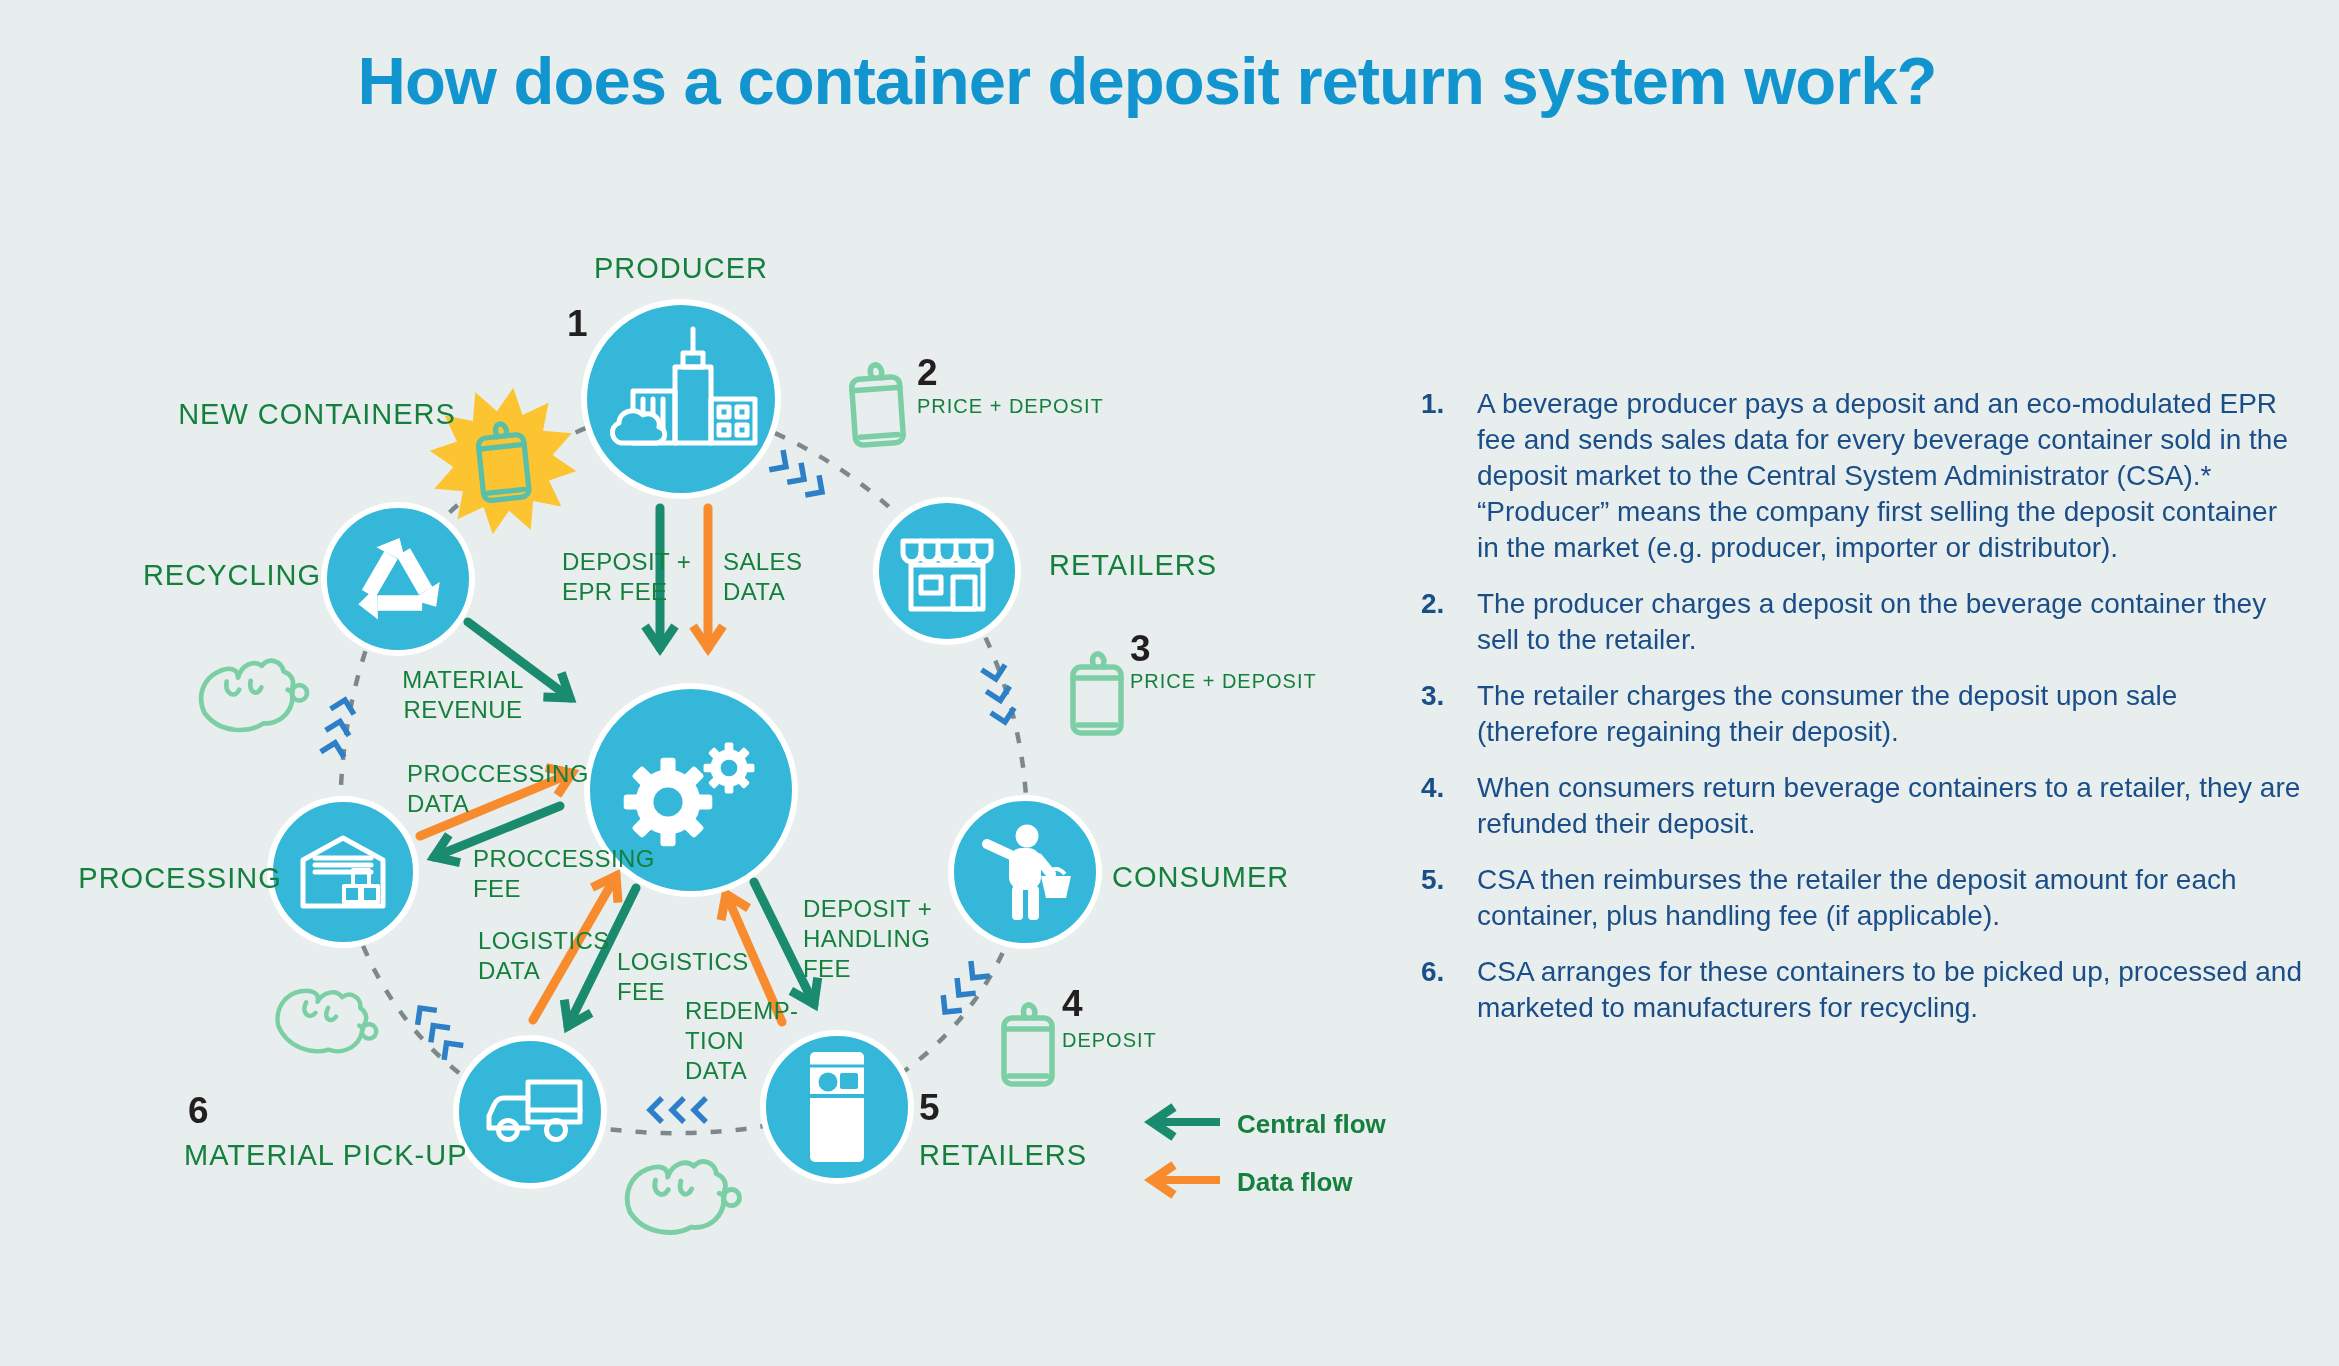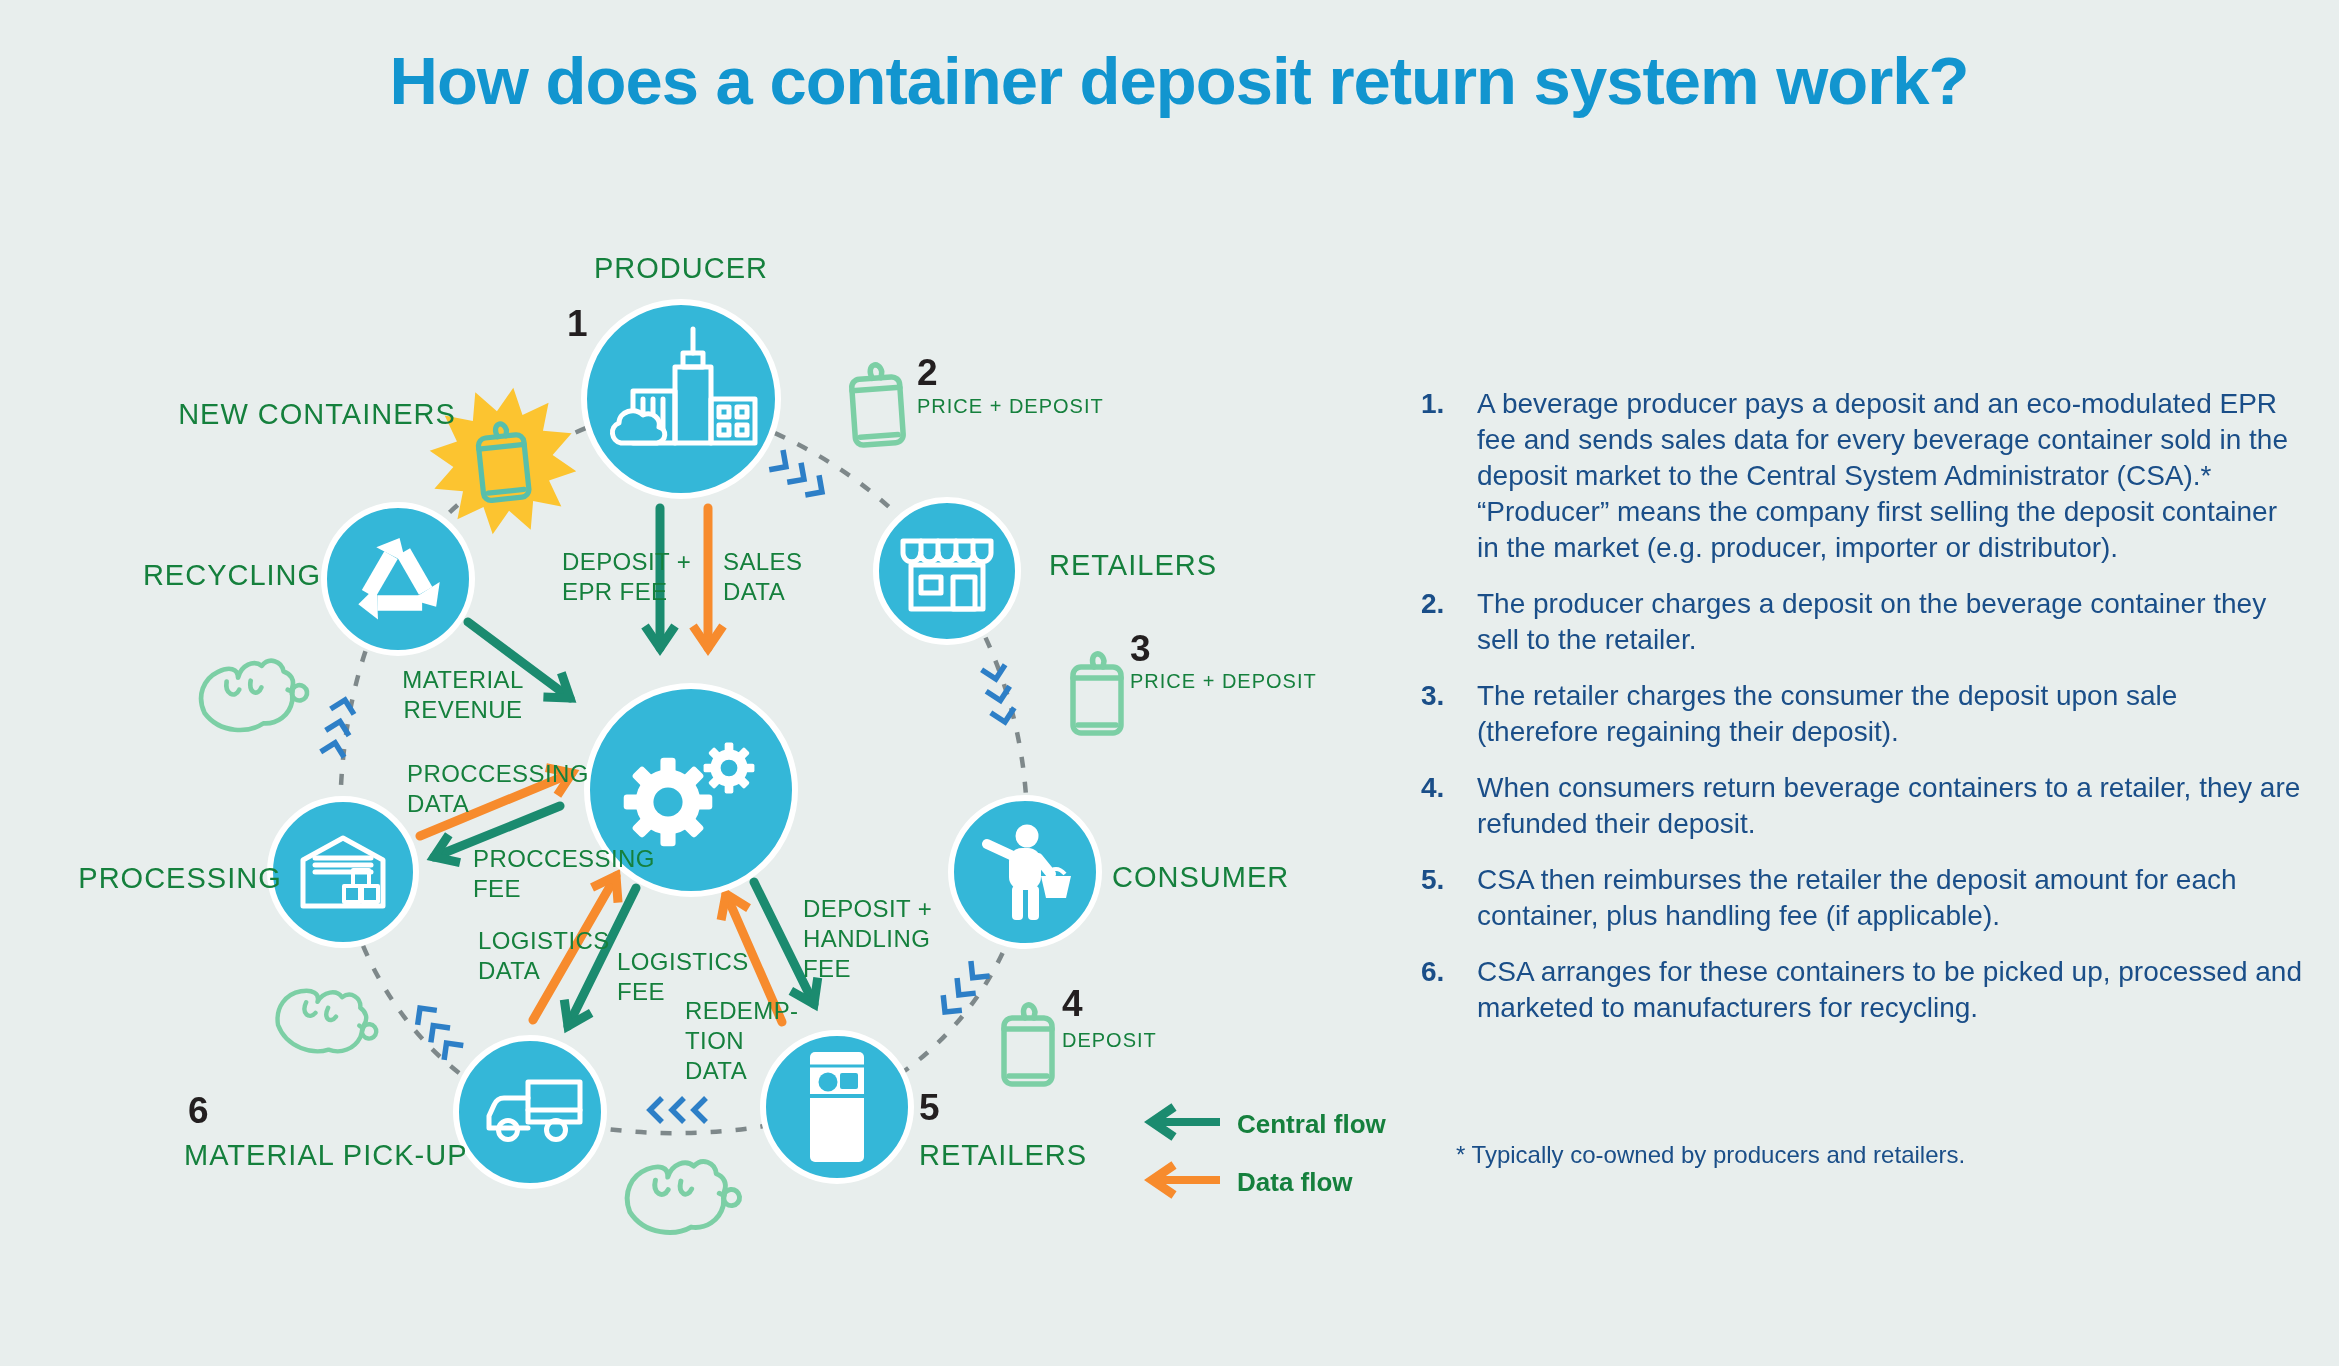--- a/index.html
+++ b/index.html
@@ -5,21 +5,20 @@
   html,body{margin:0;padding:0;}
   #app{
     position:relative; width:2339px; height:1366px;
     background:#e8eeed; overflow:hidden;
     font-family:"Liberation Sans","DejaVu Sans",sans-serif;
   }
   #page-title{
     position:absolute; left:0; top:42px; width:2294px; margin:0;
     text-align:center; font-size:67px; font-weight:bold; letter-spacing:-1px;
     color:#1295cf;
-    padding-left:32px;
   }
   .lbl{position:absolute; color:#15803d; white-space:nowrap;}
   .c{transform:translateX(-50%); text-align:center;}
   .node-lbl{font-size:29px; letter-spacing:1px;}
   .step-lbl{font-size:20px; letter-spacing:1px;}
   .num{font-size:37px; font-weight:bold; color:#231f20;}
   .flow-lbl{font-size:24px; line-height:30px; letter-spacing:.4px;}
   .flow-lbl span{display:block;}
   .csa-lbl{font-size:29px; line-height:33px; font-weight:bold; color:#164a85; letter-spacing:.4px;}
   .csa-lbl span{display:block;}
@@ -323,15 +322,14 @@
     <li>
       <span class="n">5.</span>
       <span class="t">CSA then reimburses the retailer the deposit amount for each container, plus handling fee (if applicable).</span>
     </li>
     <li>
       <span class="n">6.</span>
       <span class="t">CSA arranges for these containers to be picked up, processed and marketed to manufacturers for recycling.</span>
     </li>
   </ol>
 
-  <div id="footnote">* Typically co-owned by producers and retailers.</div>
 
 </div>
 
 </body></html>

